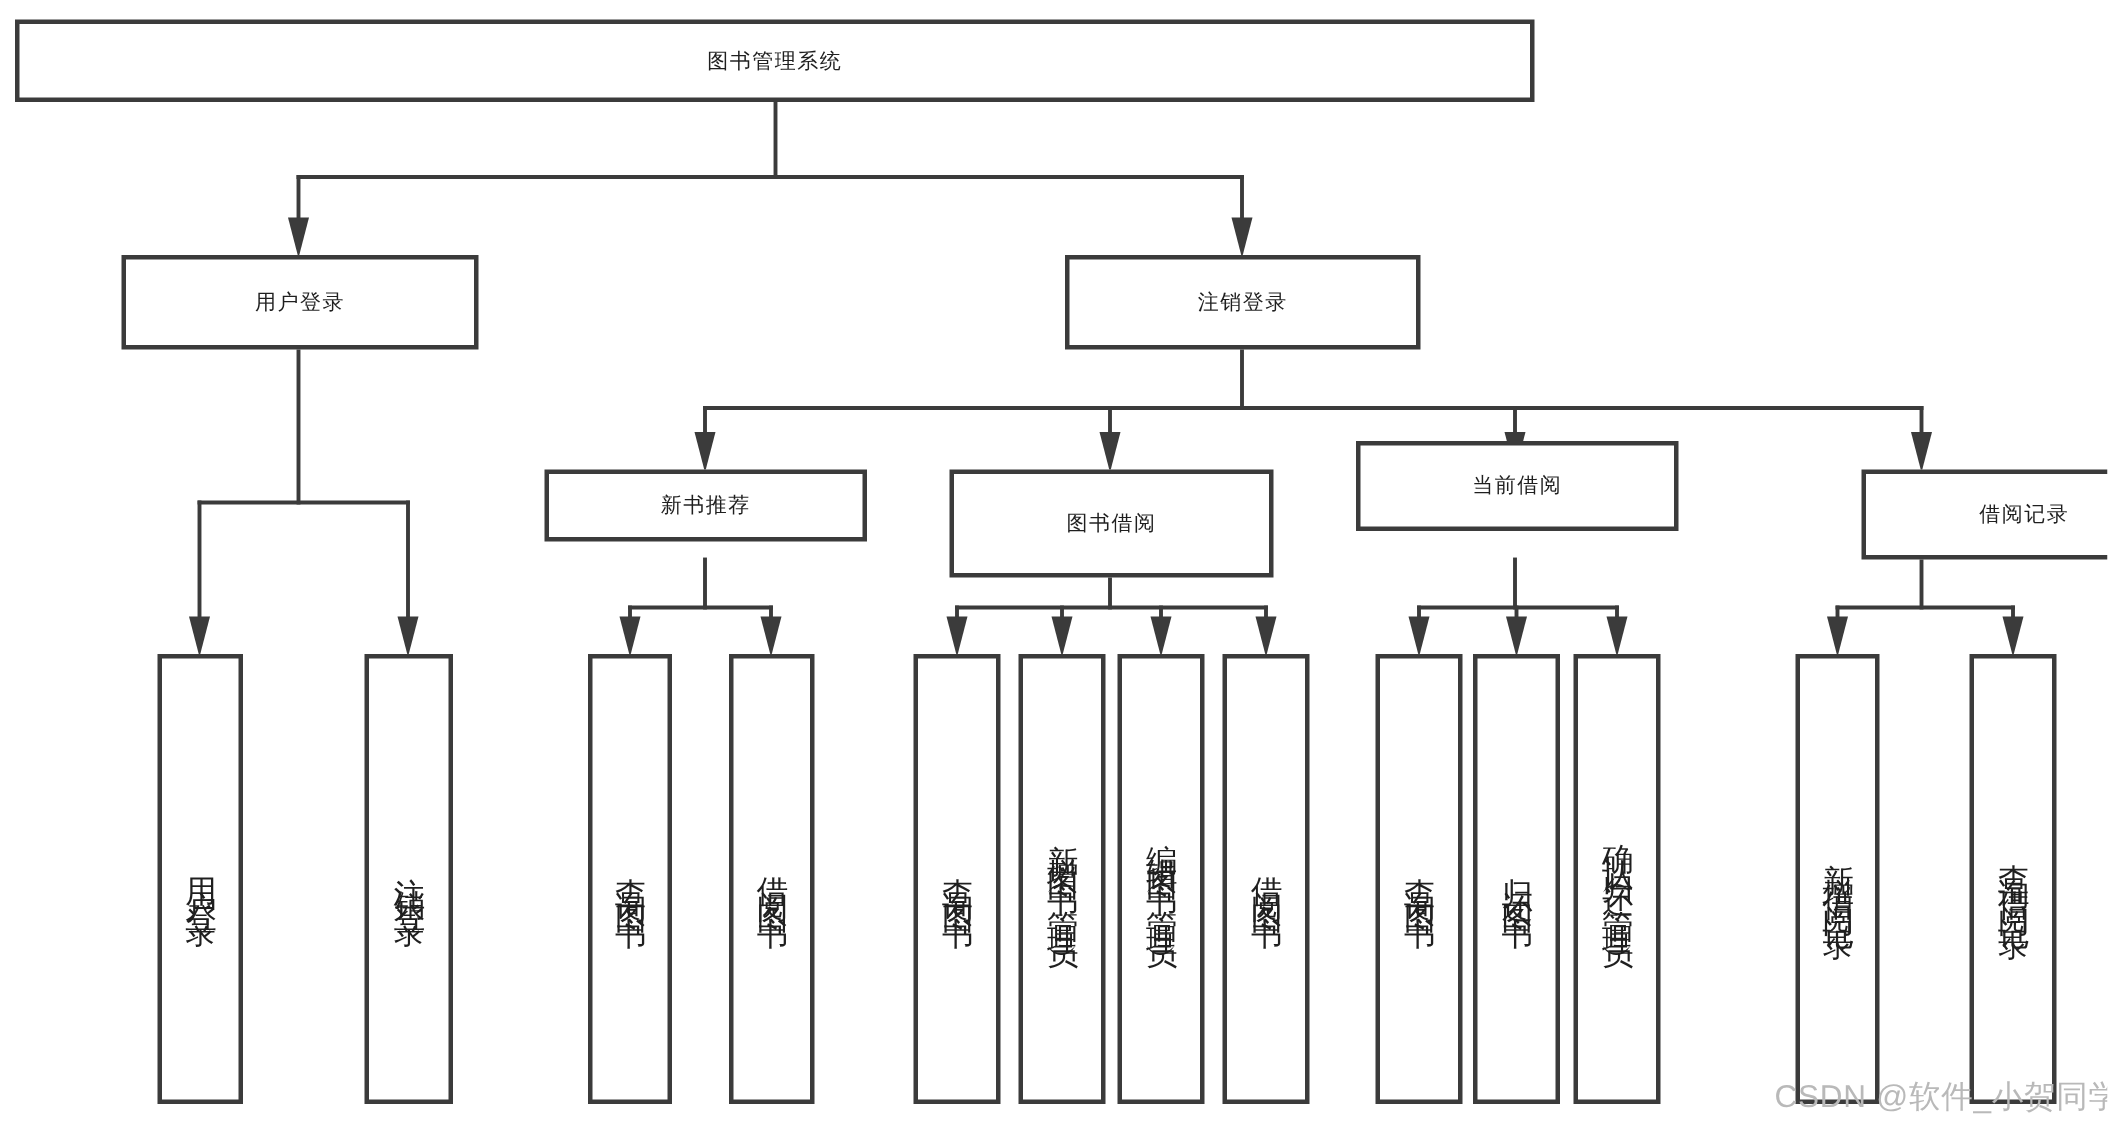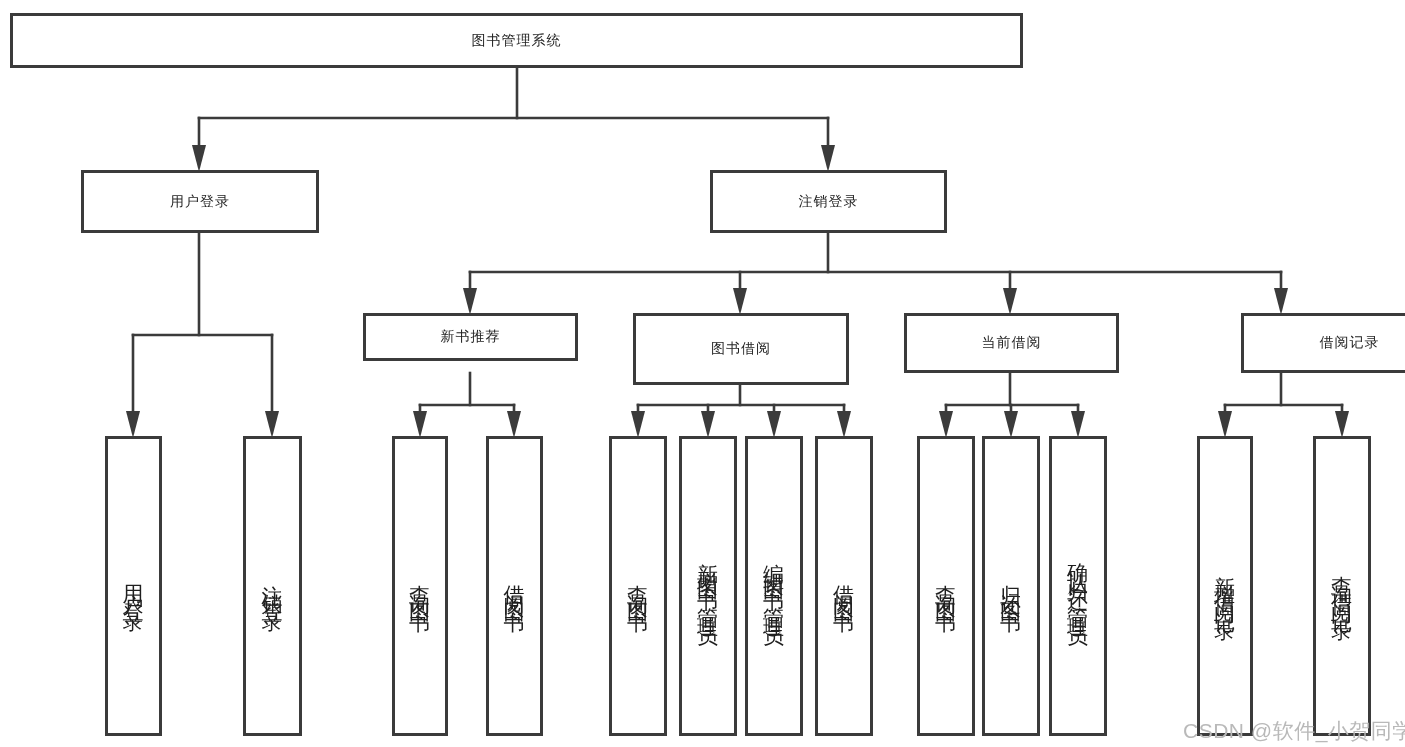--- a/index.html
+++ b/index.html
@@ -93,21 +93,21 @@
   <div class="node" style="left:710px; top:170px; width:237px; height:63px">
     <span class="label">注销登录</span>
   </div>
 
   <div class="node" style="left:363px; top:313px; width:215px; height:48px">
     <span class="label">新书推荐</span>
   </div>
   <div class="node" style="left:633px; top:313px; width:216px; height:72px">
     <span class="label">图书借阅</span>
   </div>
-  <div class="node" style="left:904px; top:313px; width:215px; height:60px">
+  <div class="node" style="left:904px; top:294px; width:215px; height:60px">
     <span class="label">当前借阅</span>
   </div>
   <div class="node" style="left:1241px; top:313px; width:217px; height:60px">
     <span class="label">借阅记录</span>
   </div>
 
   <div class="node v-node" style="left:105px; top:436px; width:57px; height:300px">
     <span class="label">用户登录</span>
   </div>
   <div class="node v-node" style="left:243px; top:436px; width:59px; height:300px">

